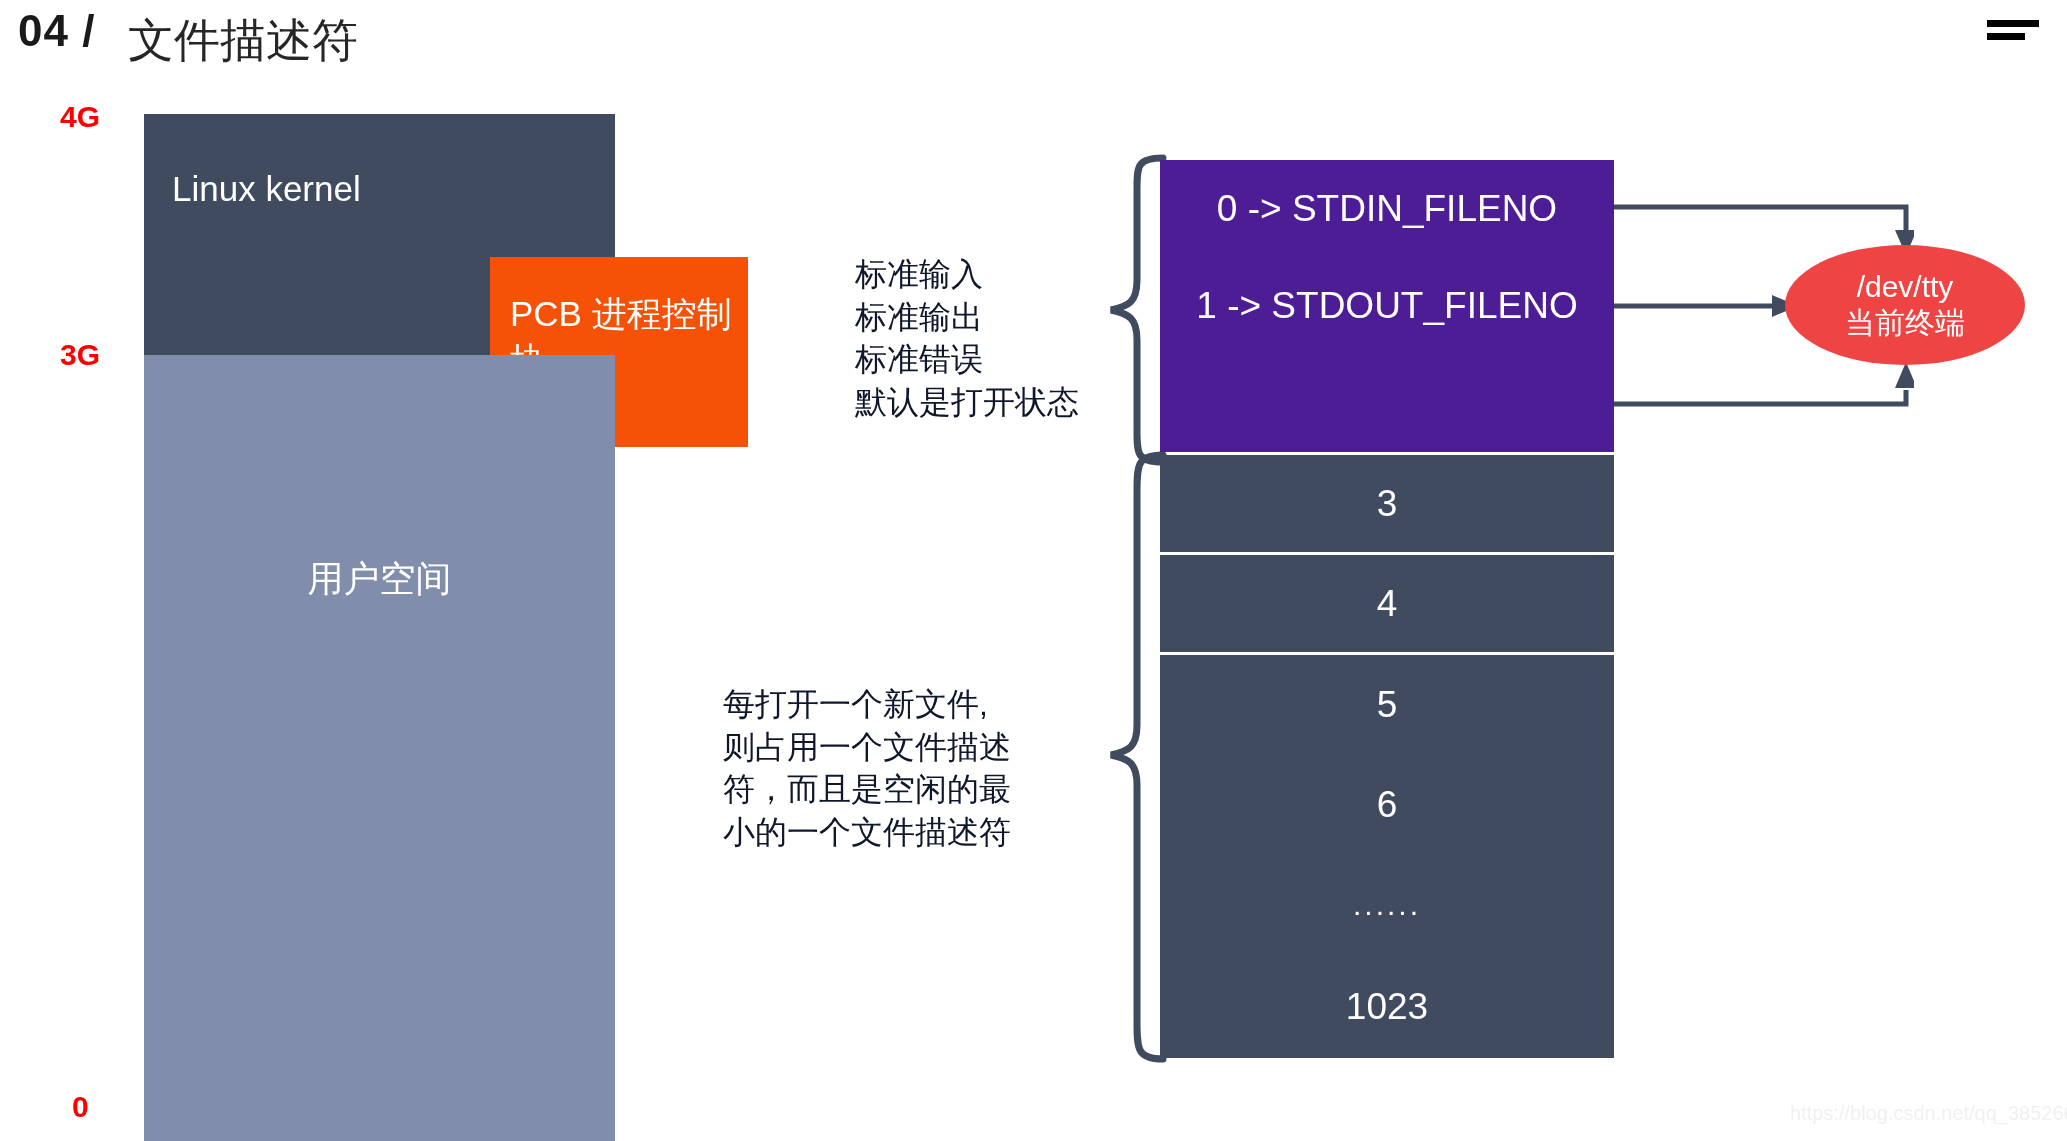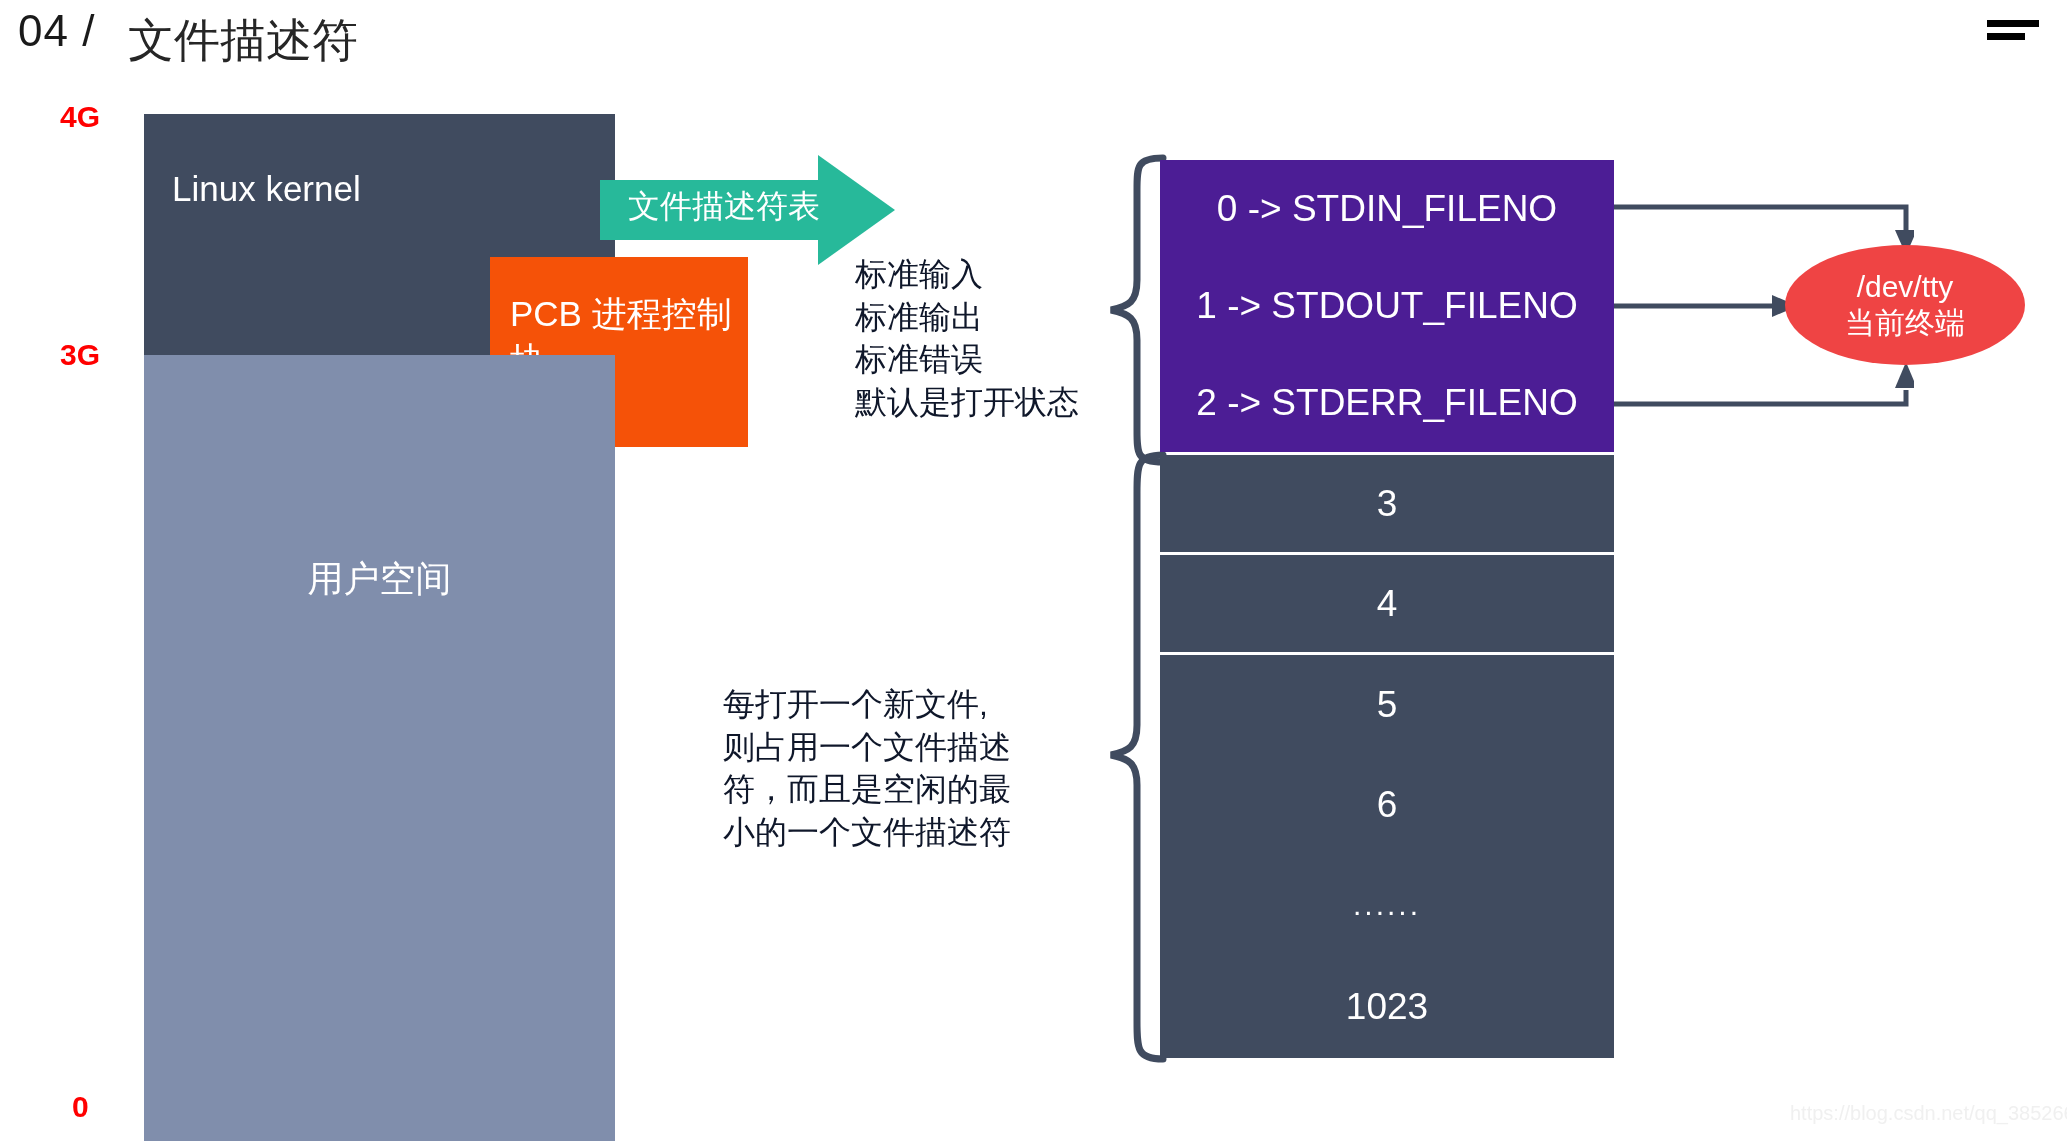--- a/index.html
+++ b/index.html
@@ -18,21 +18,21 @@
     overflow: hidden;
     background: #ffffff;
   }
 
   
   .hdr-num {
     position: absolute;
     left: 18px;
     top: 6px;
     font-size: 44px;
-    font-weight: normal;
+    font-weight: bold;
     color: #1a1a1a;
     letter-spacing: 1px;
     font-family: "Liberation Sans", sans-serif;
   }
   .hdr-title {
     position: absolute;
     left: 128px;
     top: 10px;
     font-size: 46px;
     color: #262626;
@@ -271,25 +271,20 @@
     <div class="pcb-box">
       <div class="pcb-label">PCB
 进程控制块</div>
     </div>
   </div>
 
   <div class="mem-user">
     <div class="mem-user-label">用户空间</div>
   </div>
 
-  <div class="arrow-banner">
-    <div class="shaft"></div>
-    <div class="head"></div>
-    <div class="txt">文件描述符表</div>
-  </div>
 
   <div class="anno" id="anno-std">标准输入
 标准输出
 标准错误
 默认是打开状态</div>
   <div class="anno" id="anno-open">每打开一个新文件,
 则占用一个文件描述
 符，而且是空闲的最
 小的一个文件描述符</div>
 
@@ -299,21 +294,20 @@
   </svg>
 
   <svg class="brace" style="left:1085px; top:447px;" width="85" height="620" viewBox="0 0 85 620">
     <path d="M78 8 C 52 8, 52 18, 52 46 L 52 278 C 52 300, 44 304, 26 308
              C 44 312, 52 316, 52 338 L 52 574 C 52 602, 52 612, 78 612" fill="none" stroke="#404b5f" stroke-width="7" stroke-linecap="round"></path>
   </svg>
 
   <div class="fd-green">
     <div class="row">0 -&gt; STDIN_FILENO</div>
     <div class="row">1 -&gt; STDOUT_FILENO</div>
-    <div class="row">2 -&gt; STDERR_FILENO</div>
   </div>
 
   <div class="fd-dark">
     <div class="row r0 sep">3</div>
     <div class="row r1 sep">4</div>
     <div class="row r2">5</div>
     <div class="row r3">6</div>
     <div class="row r4">......</div>
     <div class="row r5">1023</div>
   </div>

